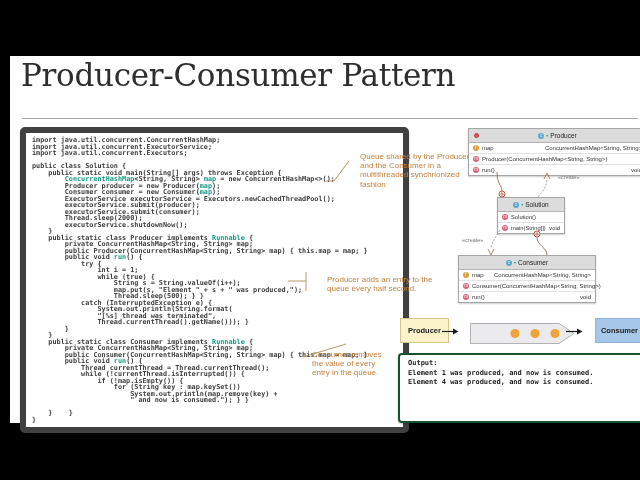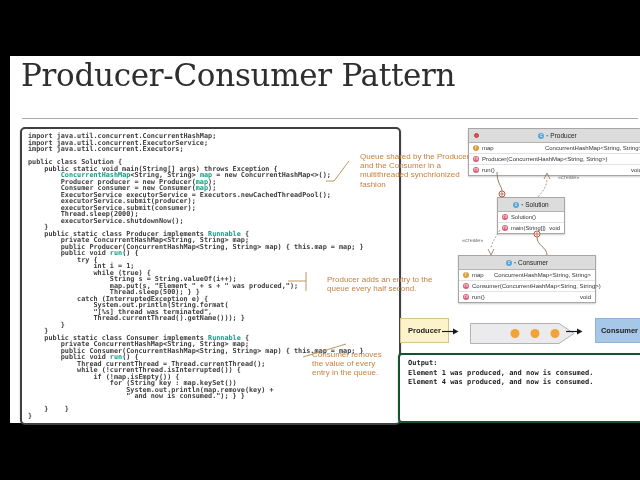--- a/index.html
+++ b/index.html
@@ -7,21 +7,21 @@
          font-family:"Liberation Sans",sans-serif;}
   .slide{position:absolute;left:10px;top:56px;width:640px;height:367px;background:#fff;}
 
   
   .title{position:absolute;left:11px;top:1px;margin:0;font-family:"DejaVu Serif",serif;
          font-weight:400;font-size:31px;color:#2e2e2e;letter-spacing:-0.3px;}
   .rule{position:absolute;left:12px;top:62px;width:616px;height:1px;background:#a8a8a8;}
 
   
   .code-panel{position:absolute;left:10px;top:71px;width:377px;height:294px;background:#fff;
-              border:2px solid #404040;border-radius:5px;box-shadow:0 1px 2px rgba(0,0,0,.25);}
+              border:6px solid #404040;border-radius:5px;box-shadow:0 1px 2px rgba(0,0,0,.25);}
   #code-lines{position:absolute;left:6px;top:4px;white-space:pre;
               font-family:"DejaVu Sans Mono",monospace;font-size:6.8px;line-height:6.5px;
               font-weight:600;color:#3d3d3d;}
   #code-lines .cl{height:6.5px;}
   #code-lines .hl{color:#159a84;margin-top:24px;}
 
   
   .ann{position:absolute;color:#c5813d;font-size:8px;line-height:9.2px;z-index:3;}
   .a1{left:350px;top:96px;width:116px;}
   .a2{left:317px;top:219px;width:110px;}

